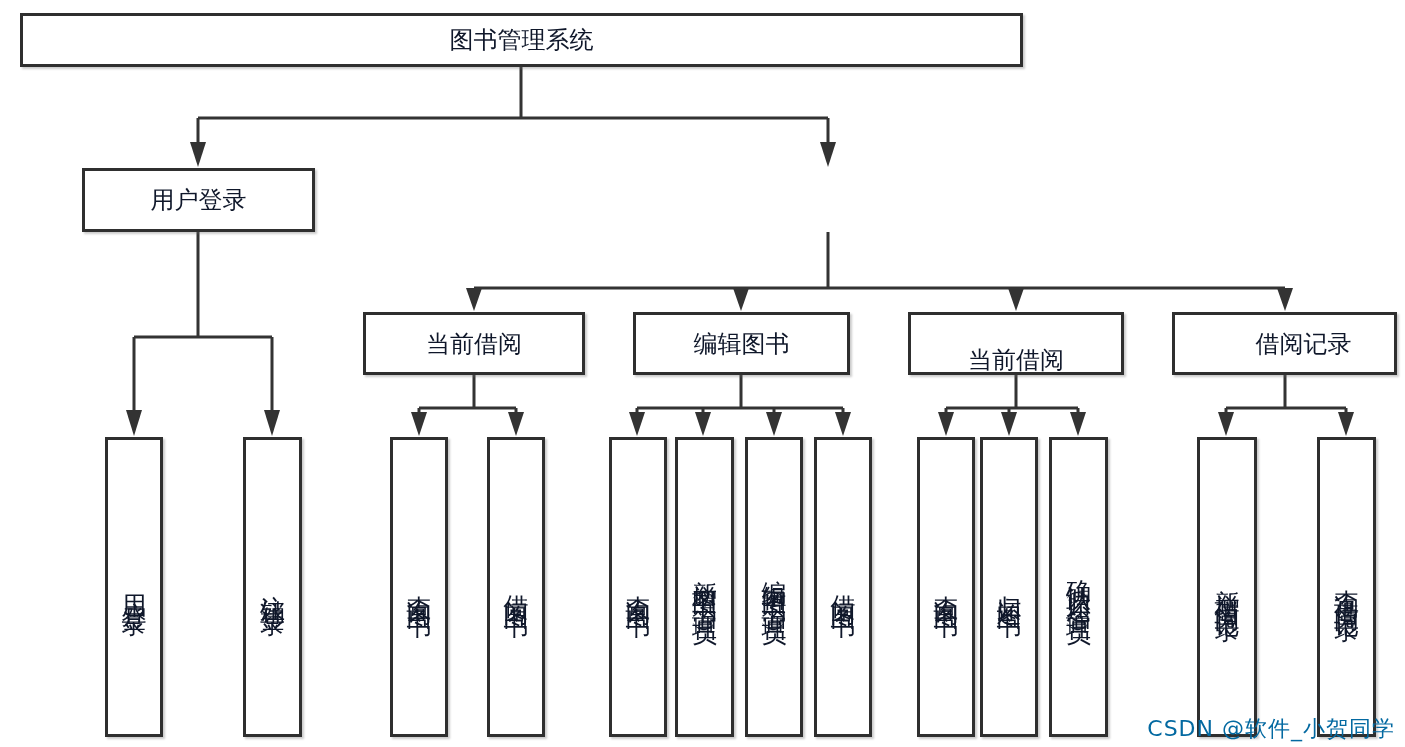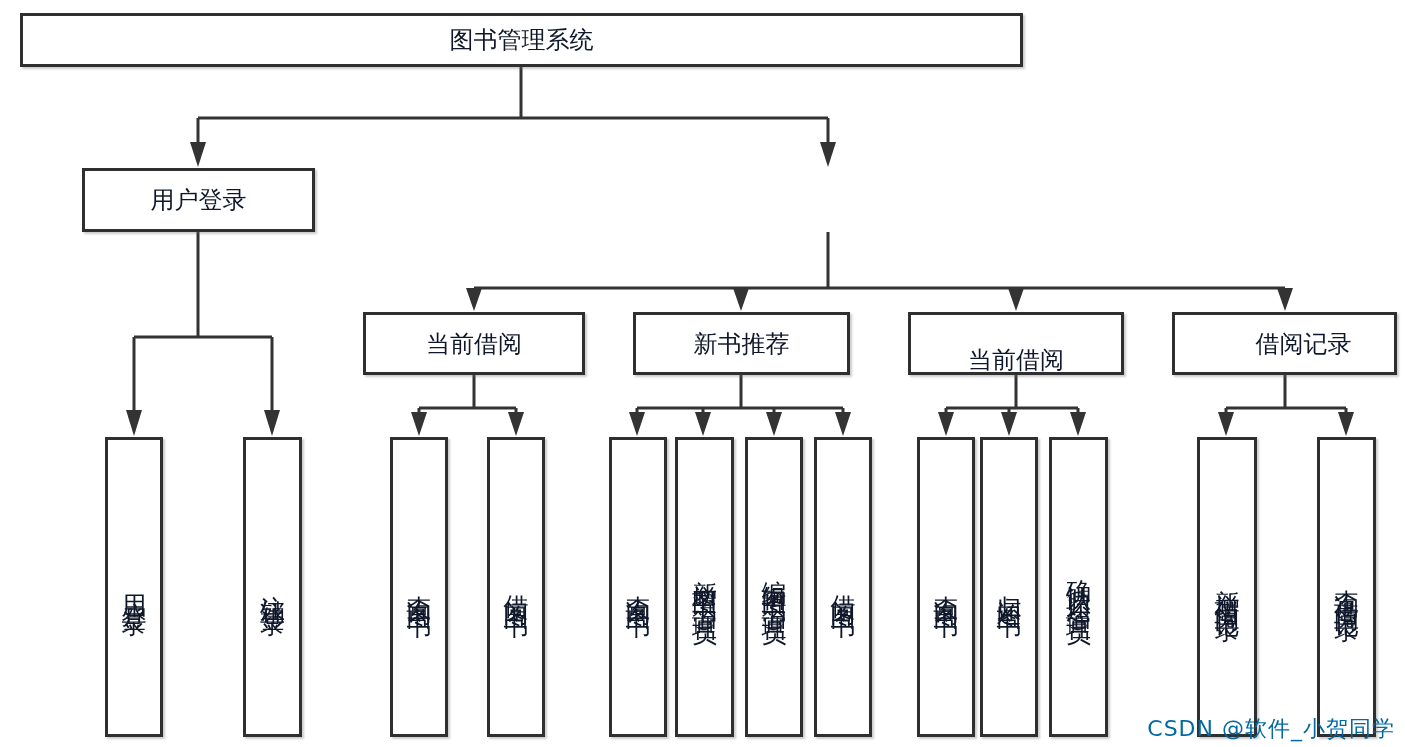--- a/index.html
+++ b/index.html
@@ -102,21 +102,21 @@
   </div>
 
   <div class="box hbox" style="left:82px;top:168px;width:233px;height:64px;">
     <span class="lbl">用户登录</span>
   </div>
 
   <div class="box hbox" style="left:363px;top:312px;width:222px;height:63px;">
     <span class="lbl">当前借阅</span>
   </div>
   <div class="box hbox" style="left:633px;top:312px;width:217px;height:63px;">
-    <span class="lbl">新书推荐</span>
+    <span class="lbl">编辑图书</span>
   </div>
   <div class="box hbox" style="left:908px;top:312px;width:216px;height:63px;align-items:flex-end;">
     <span class="lbl">当前借阅</span>
   </div>
   <div class="box hbox" style="left:1172px;top:312px;width:225px;height:63px;padding-left:38px;">
     <span class="lbl">借阅记录</span>
   </div>
 
   <div class="box vbox" style="left:105px;top:437px;width:58px;height:300px;">
     <span class="lbl">用户登录</span>

